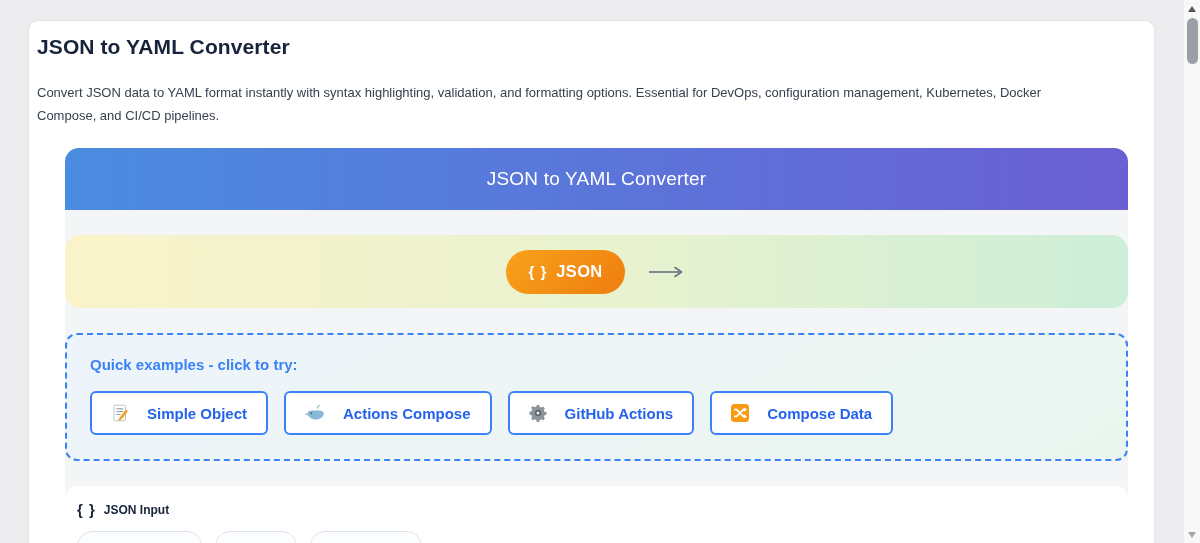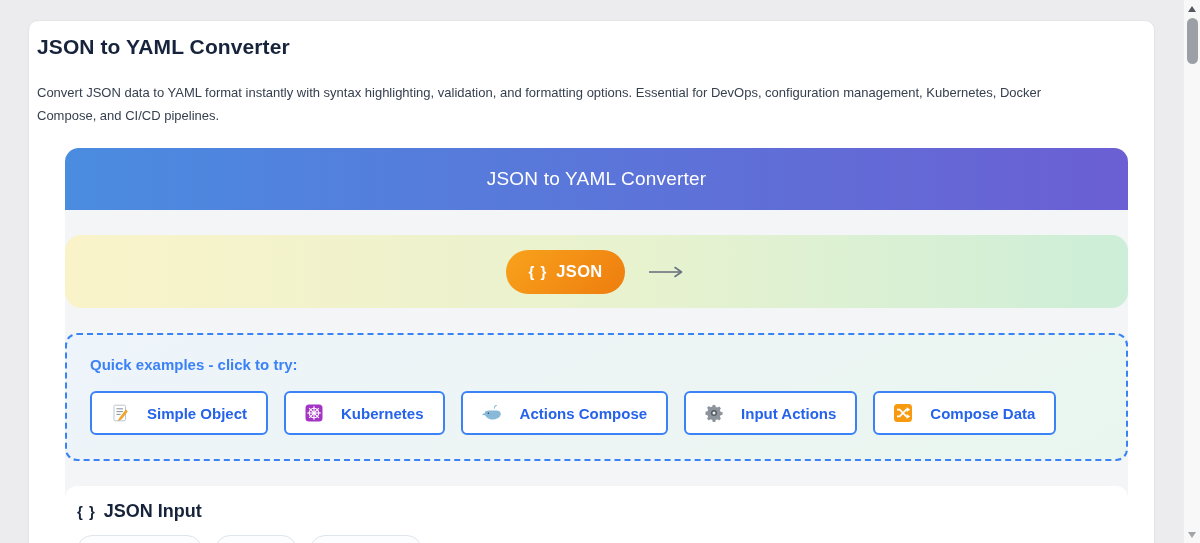--- a/index.html
+++ b/index.html
@@ -129,21 +129,21 @@
     background: #ffffff;
     border-radius: 12px 12px 0 0;
     padding: 15px 12px;
     min-height: 80px;
   }
   .input-heading {
     display: flex; align-items: center; gap: 8px;
     color: #16233a;
   }
   .input-heading .braces { font-size: 15px; font-weight: 800; letter-spacing: 1px; }
-  .input-heading .input-title { font-size: 18px; font-weight: 700; }
+  .input-heading .input-title { font-size: 12px; font-weight: 700; }
   .input-pill-row { display: flex; gap: 13px; margin-top: 13px; }
   .input-pill {
     height: 30px;
     border: 1px solid #dfe5ec;
     background: #fcfdfe;
     border-radius: 15px;
     cursor: pointer;
   }
   .input-pill.w1 { width: 125px; }
   .input-pill.w2 { width: 82px; }
@@ -221,34 +221,20 @@
                 <rect x="3" y="1.2" width="11.5" height="15.6" rx="1.2" fill="#ffffff" stroke="#b6bfc9" stroke-width="0.9"></rect>
                 <line x1="5.4" y1="4.8" x2="12" y2="4.8" stroke="#8e99a4" stroke-width="1.1"></line>
                 <line x1="5.4" y1="7.6" x2="12" y2="7.6" stroke="#8e99a4" stroke-width="1.1"></line>
                 <line x1="5.4" y1="10.4" x2="9.6" y2="10.4" stroke="#8e99a4" stroke-width="1.1"></line>
                 <path d="M15 5.8 L9.2 13.3 L7.3 16.5 L10.5 15.1 L16.3 7.6 Z" fill="#f6a623" stroke="#df8a00" stroke-width="0.5"></path>
               </svg>
             </span>
             <span class="btn-label">Simple Object</span>
           </button>
 
-          <button class="example-btn">
-            <span class="btn-icon">
-              <svg width="18" height="18" viewBox="0 0 18 18">
-                <rect x="0.5" y="0.5" width="17" height="17" rx="3.5" fill="#a435c4"></rect>
-                <circle cx="9" cy="9" r="4.8" fill="none" stroke="#ffffff" stroke-width="1.1"></circle>
-                <line x1="9" y1="2.2" x2="9" y2="15.8" stroke="#ffffff" stroke-width="1.1"></line>
-                <line x1="2.2" y1="9" x2="15.8" y2="9" stroke="#ffffff" stroke-width="1.1"></line>
-                <line x1="4.2" y1="4.2" x2="13.8" y2="13.8" stroke="#ffffff" stroke-width="1.1"></line>
-                <line x1="13.8" y1="4.2" x2="4.2" y2="13.8" stroke="#ffffff" stroke-width="1.1"></line>
-                <circle cx="9" cy="9" r="1.6" fill="#ffffff"></circle>
-              </svg>
-            </span>
-            <span class="btn-label">Kubernetes</span>
-          </button>
 
           <button class="example-btn">
             <span class="btn-icon">
               <svg width="20" height="16" viewBox="0 0 20 16">
                 <path d="M12.6 3.2 C12.2 1.8 13 0.8 14.4 0.4" stroke="#8bbcdb" stroke-width="1.1" fill="none" stroke-linecap="round"></path>
                 <path d="M2.8 7.6 C2.8 12 6.5 14.6 10.6 14.6 C15.2 14.6 18.8 11.8 18.8 8.8 C18.8 6.6 16.8 5.4 14.2 5.4 L7 5.4 C4.6 5.4 2.8 6.2 2.8 7.6 Z" fill="#88b9d9"></path>
                 <path d="M3.4 8.6 C1.8 7.8 0.5 8.6 0.2 10.6 C1.4 9.8 2.5 10 3.7 11 Z" fill="#88b9d9"></path>
                 <circle cx="6.4" cy="8.2" r="0.8" fill="#2f4858"></circle>
               </svg>
             </span>
@@ -256,21 +242,21 @@
           </button>
 
           <button class="example-btn">
             <span class="btn-icon">
               <svg width="18" height="18" viewBox="0 0 20 20">
                 <path fill="#8d949b" d="M8.6 1h2.8l.5 2.2 1.9.8 1.9-1.2 2 2-1.2 1.9.8 1.9 2.2.5v2.8l-2.2.5-.8 1.9 1.2 1.9-2 2-1.9-1.2-1.9.8-.5 2.2H8.6l-.5-2.2-1.9-.8-1.9 1.2-2-2 1.2-1.9-.8-1.9-2.2-.5V8.6l2.2-.5.8-1.9-1.2-1.9 2-2 1.9 1.2 1.9-.8z"></path>
                 <circle cx="10" cy="10" r="3.4" fill="#555b61"></circle>
                 <circle cx="10" cy="10" r="1.7" fill="#eef1f4"></circle>
               </svg>
             </span>
-            <span class="btn-label">Input Actions</span>
+            <span class="btn-label">GitHub Actions</span>
           </button>
 
           <button class="example-btn">
             <span class="btn-icon">
               <svg width="18" height="18" viewBox="0 0 18 18">
                 <rect width="18" height="18" rx="3.5" fill="#f79a10"></rect>
                 <path d="M3 5.6 h2.7 l6.5 6.8 h1.3" stroke="#ffffff" stroke-width="1.7" fill="none"></path>
                 <path d="M3 12.4 h2.7 l6.5 -6.8 h1.3" stroke="#ffffff" stroke-width="1.7" fill="none"></path>
                 <path d="M12.6 3.3 l3.6 2.3 -3.6 2.3 z" fill="#ffffff"></path>
                 <path d="M12.6 10.1 l3.6 2.3 -3.6 2.3 z" fill="#ffffff"></path>

